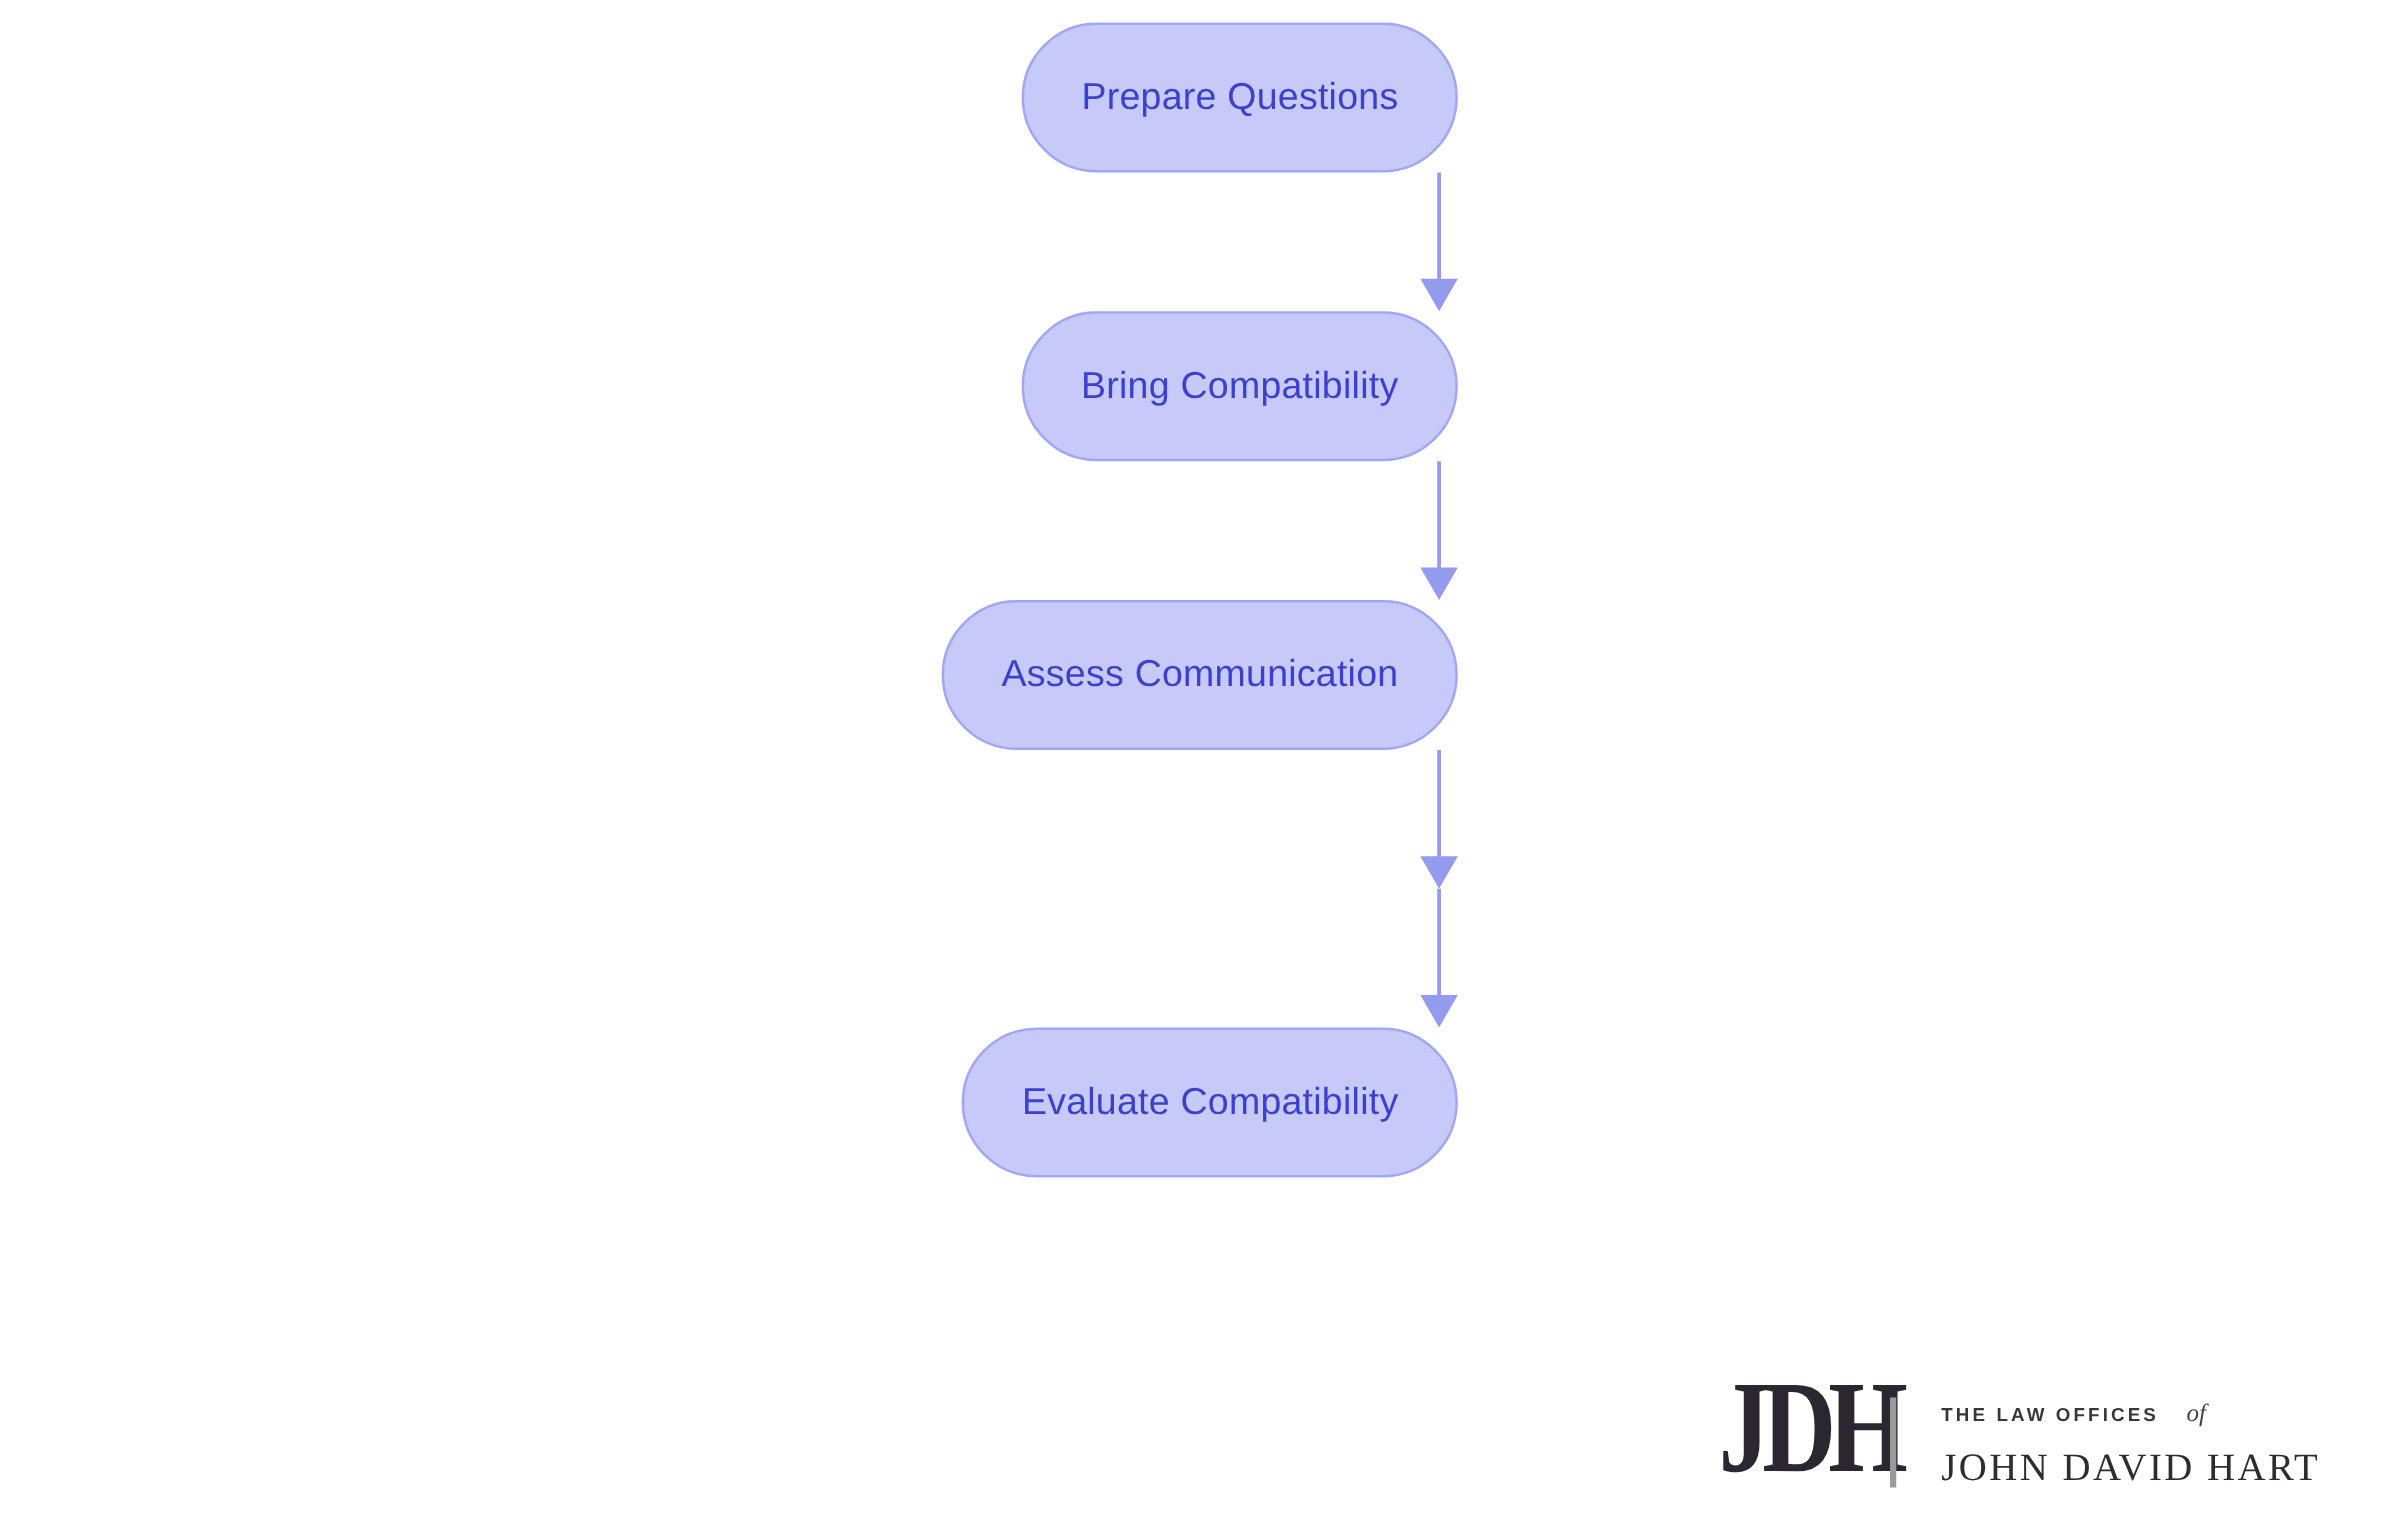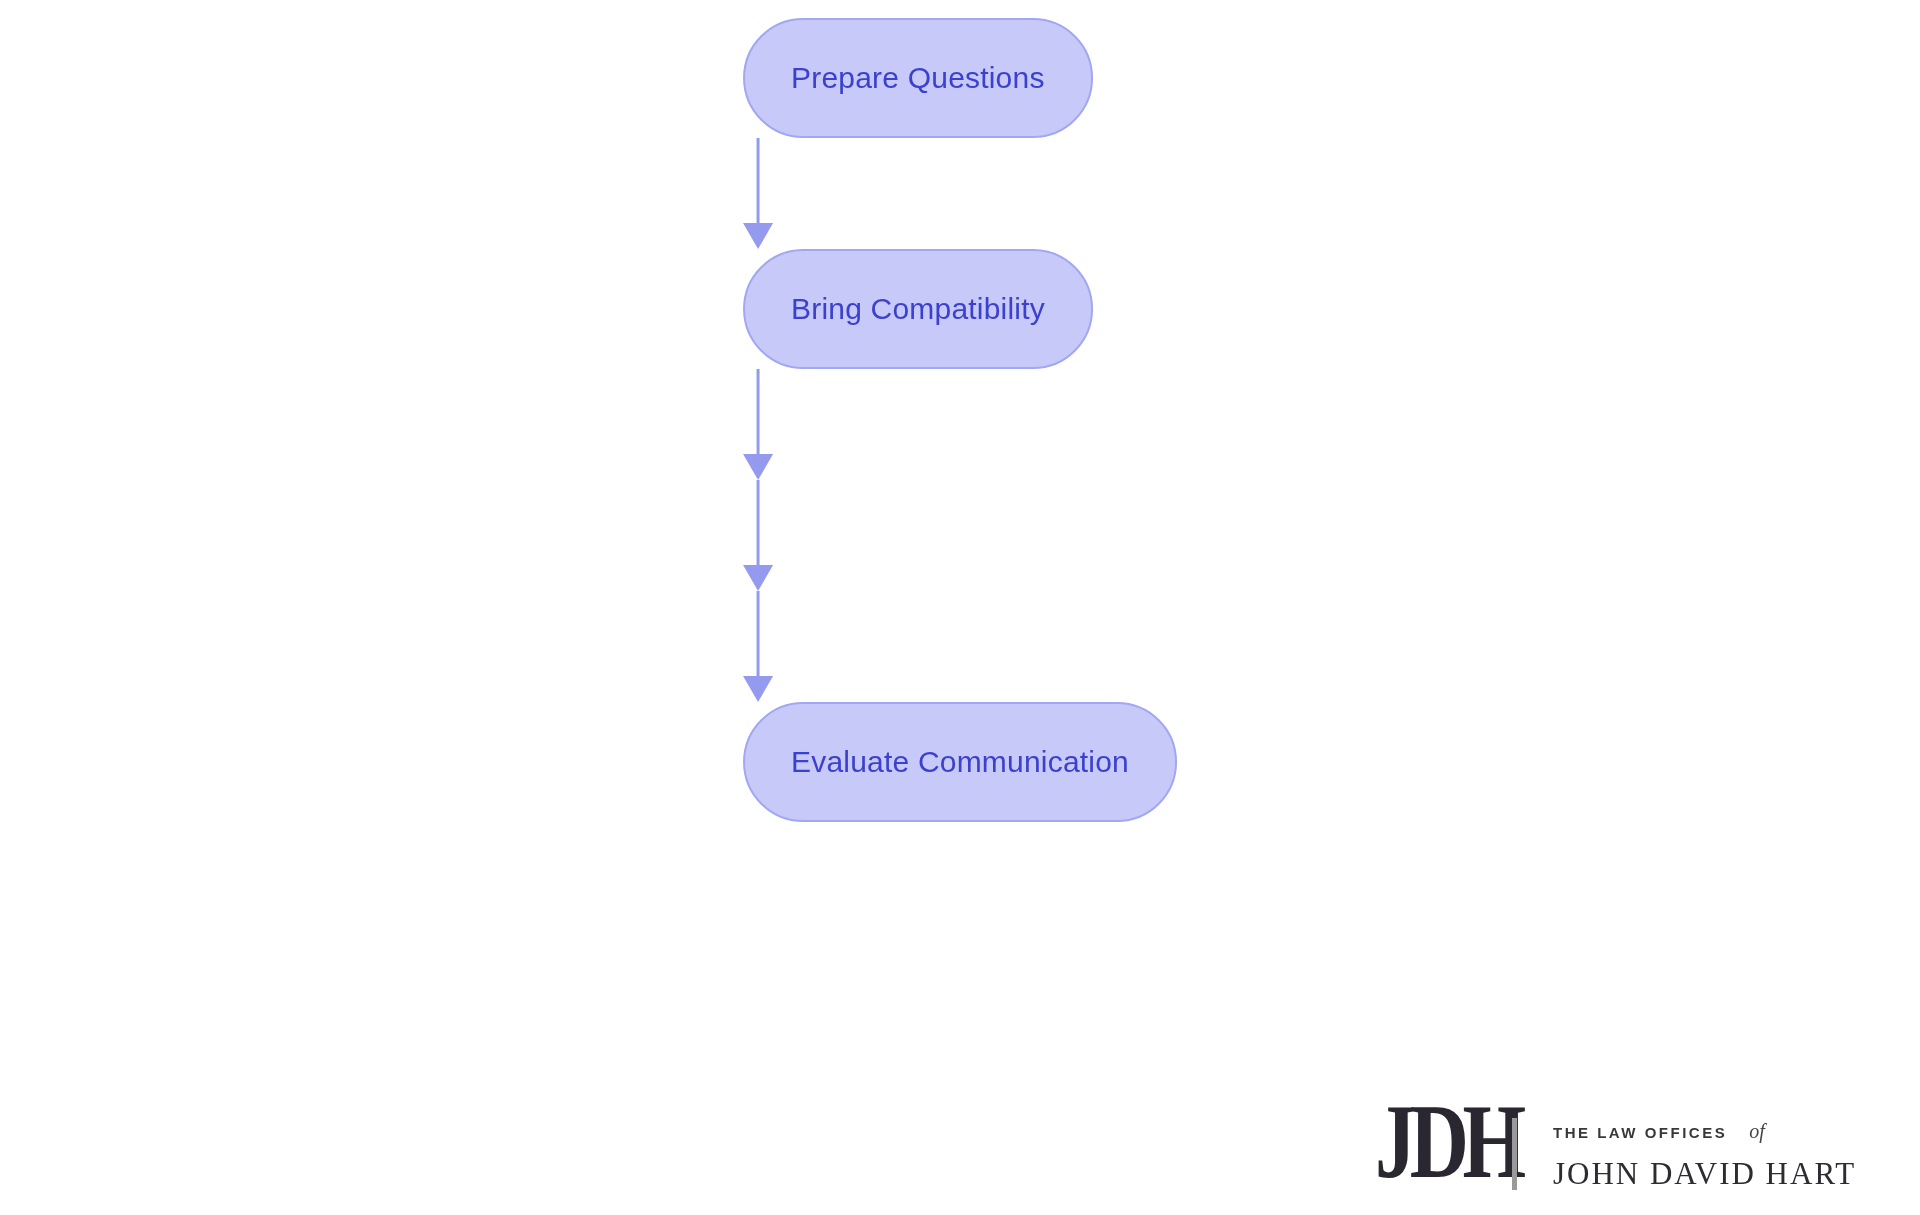--- a/index.html
+++ b/index.html
@@ -14,21 +14,21 @@
   }
 
   
   .flowchart {
     position: absolute;
     top: 18px;
     left: 50%;
     transform: translateX(-50%);
     display: flex;
     flex-direction: column;
-    align-items: flex-start;
+    align-items: flex-end;
   }
   .flow-node {
     height: 120px;
     padding: 0 46px;
     background: #c7c9f8;
     border: 2px solid #a2a7f2;
     border-radius: 60px;
     display: flex;
     align-items: center;
     justify-content: center;
@@ -137,34 +137,37 @@
 
     <div class="flow-node">
       <span class="node-label">Bring Compatibility</span>
     </div>
 
     <div class="flow-arrow">
       <div class="arrow-shaft"></div>
       <div class="arrow-head"></div>
     </div>
 
+    <div class="flow-node">
+      <span class="node-label">Assess Communication</span>
+    </div>
 
     <div class="flow-arrow">
       <div class="arrow-shaft"></div>
       <div class="arrow-head"></div>
     </div>
 
 
     <div class="flow-arrow">
       <div class="arrow-shaft"></div>
       <div class="arrow-head"></div>
     </div>
 
     <div class="flow-node">
-      <span class="node-label">Evaluate Communication</span>
+      <span class="node-label">Evaluate Compatibility</span>
     </div>
 
   </div>
 
   <div>
     <div class="logo-monogram">JDH</div>
     <div class="logo-divider"></div>
     <div class="logo-text">
       <div class="logo-tagline"><span>THE LAW OFFICES</span><span class="tagline-of">of</span></div>
       <div class="logo-firm-name">JOHN DAVID HART</div>

